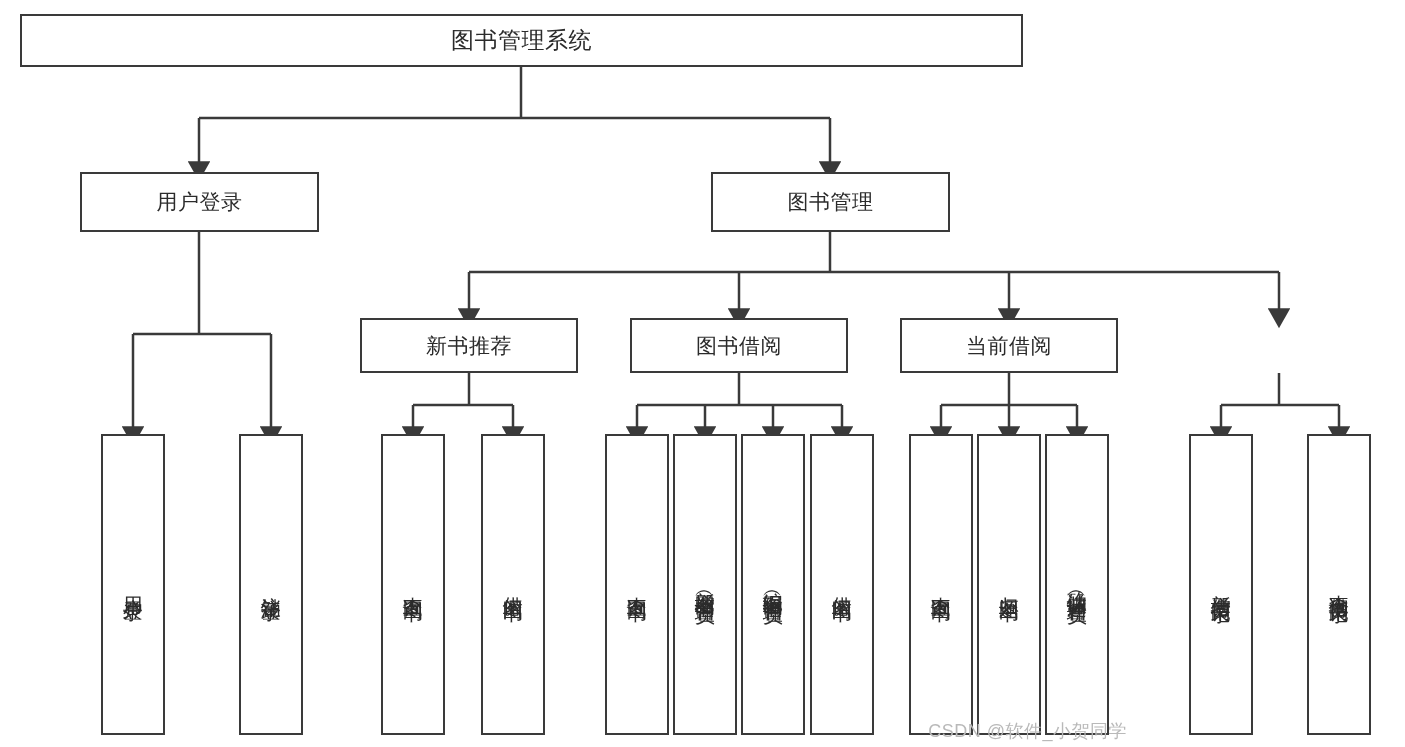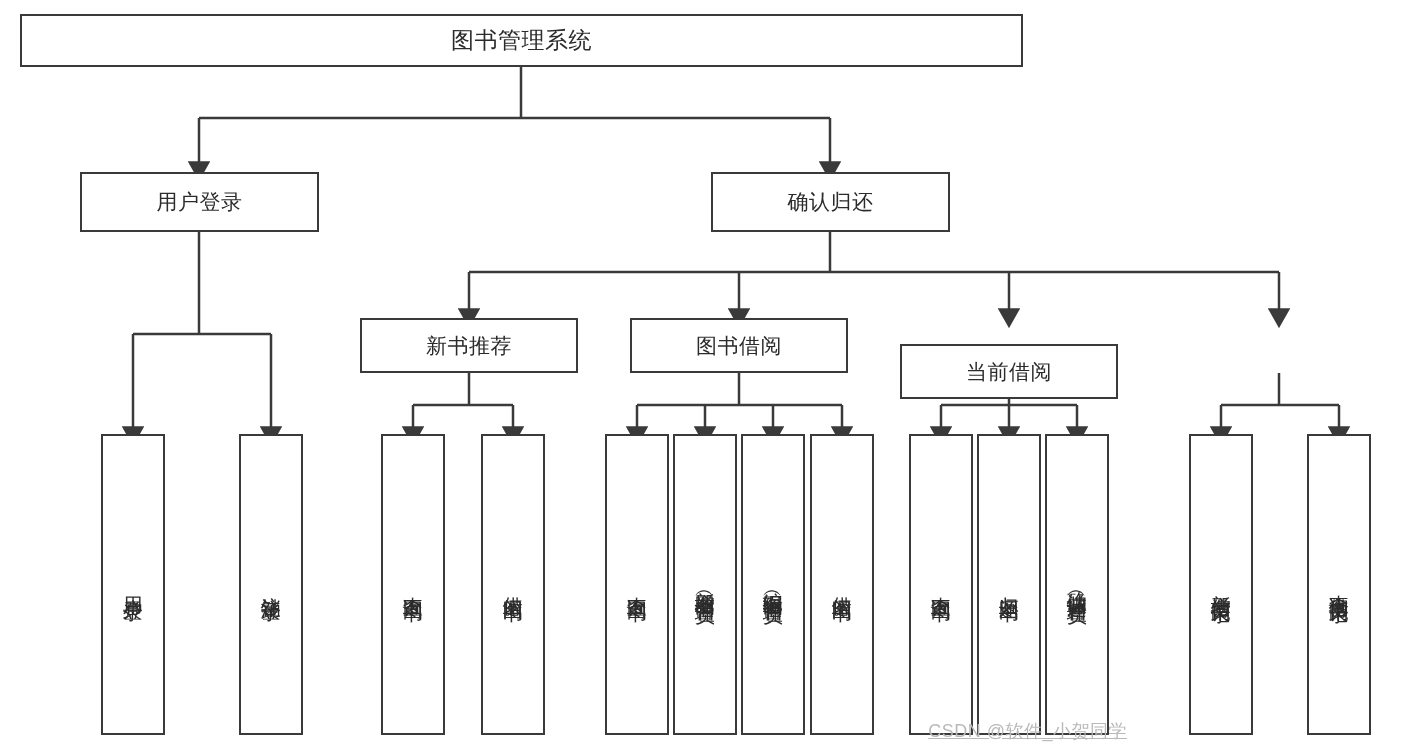--- a/index.html
+++ b/index.html
@@ -58,21 +58,20 @@
     white-space: nowrap;
   }
   .watermark {
     position: absolute;
     right: 8px;
     bottom: 4px;
     font-size: 18px;
     color: #b9b9b9;
     white-space: nowrap;
     letter-spacing: 0.5px;
-    text-decoration: underline;
   }
 </style>
 </head>
 <body>
 
 <div id="diagram-root">
 
   <svg class="connector-layer" viewBox="0 0 1405 747" xmlns="http://www.w3.org/2000/svg">
     <defs>
       <marker id="arrowhead" markerWidth="9" markerHeight="9" refX="1.5" refY="4.5" orient="auto" markerUnits="strokeWidth">
@@ -129,32 +128,32 @@
 
   <div class="node-box root" style="left:20px; top:14px; width:1003px; height:53px;">
     <span class="node-label-h">图书管理系统</span>
   </div>
 
   <div class="node-box" style="left:80px; top:172px; width:239px; height:60px;">
     <span class="node-label-h">用户登录</span>
   </div>
 
   <div class="node-box" style="left:711px; top:172px; width:239px; height:60px;">
-    <span class="node-label-h">确认归还</span>
+    <span class="node-label-h">图书管理</span>
   </div>
 
   <div class="node-box" style="left:360px; top:318px; width:218px; height:55px;">
     <span class="node-label-h">新书推荐</span>
   </div>
 
   <div class="node-box" style="left:630px; top:318px; width:218px; height:55px;">
     <span class="node-label-h">图书借阅</span>
   </div>
 
-  <div class="node-box" style="left:900px; top:318px; width:218px; height:55px;margin-top:26px;">
+  <div class="node-box" style="left:900px; top:318px; width:218px; height:55px;">
     <span class="node-label-h">当前借阅</span>
   </div>
 
 
   <div class="node-box" style="left:101px; top:434px; width:64px; height:301px;">
     <span class="node-label-v">用户登录</span>
   </div>
 
   <div class="node-box" style="left:239px; top:434px; width:64px; height:301px;">
     <span class="node-label-v">注销登录</span>

